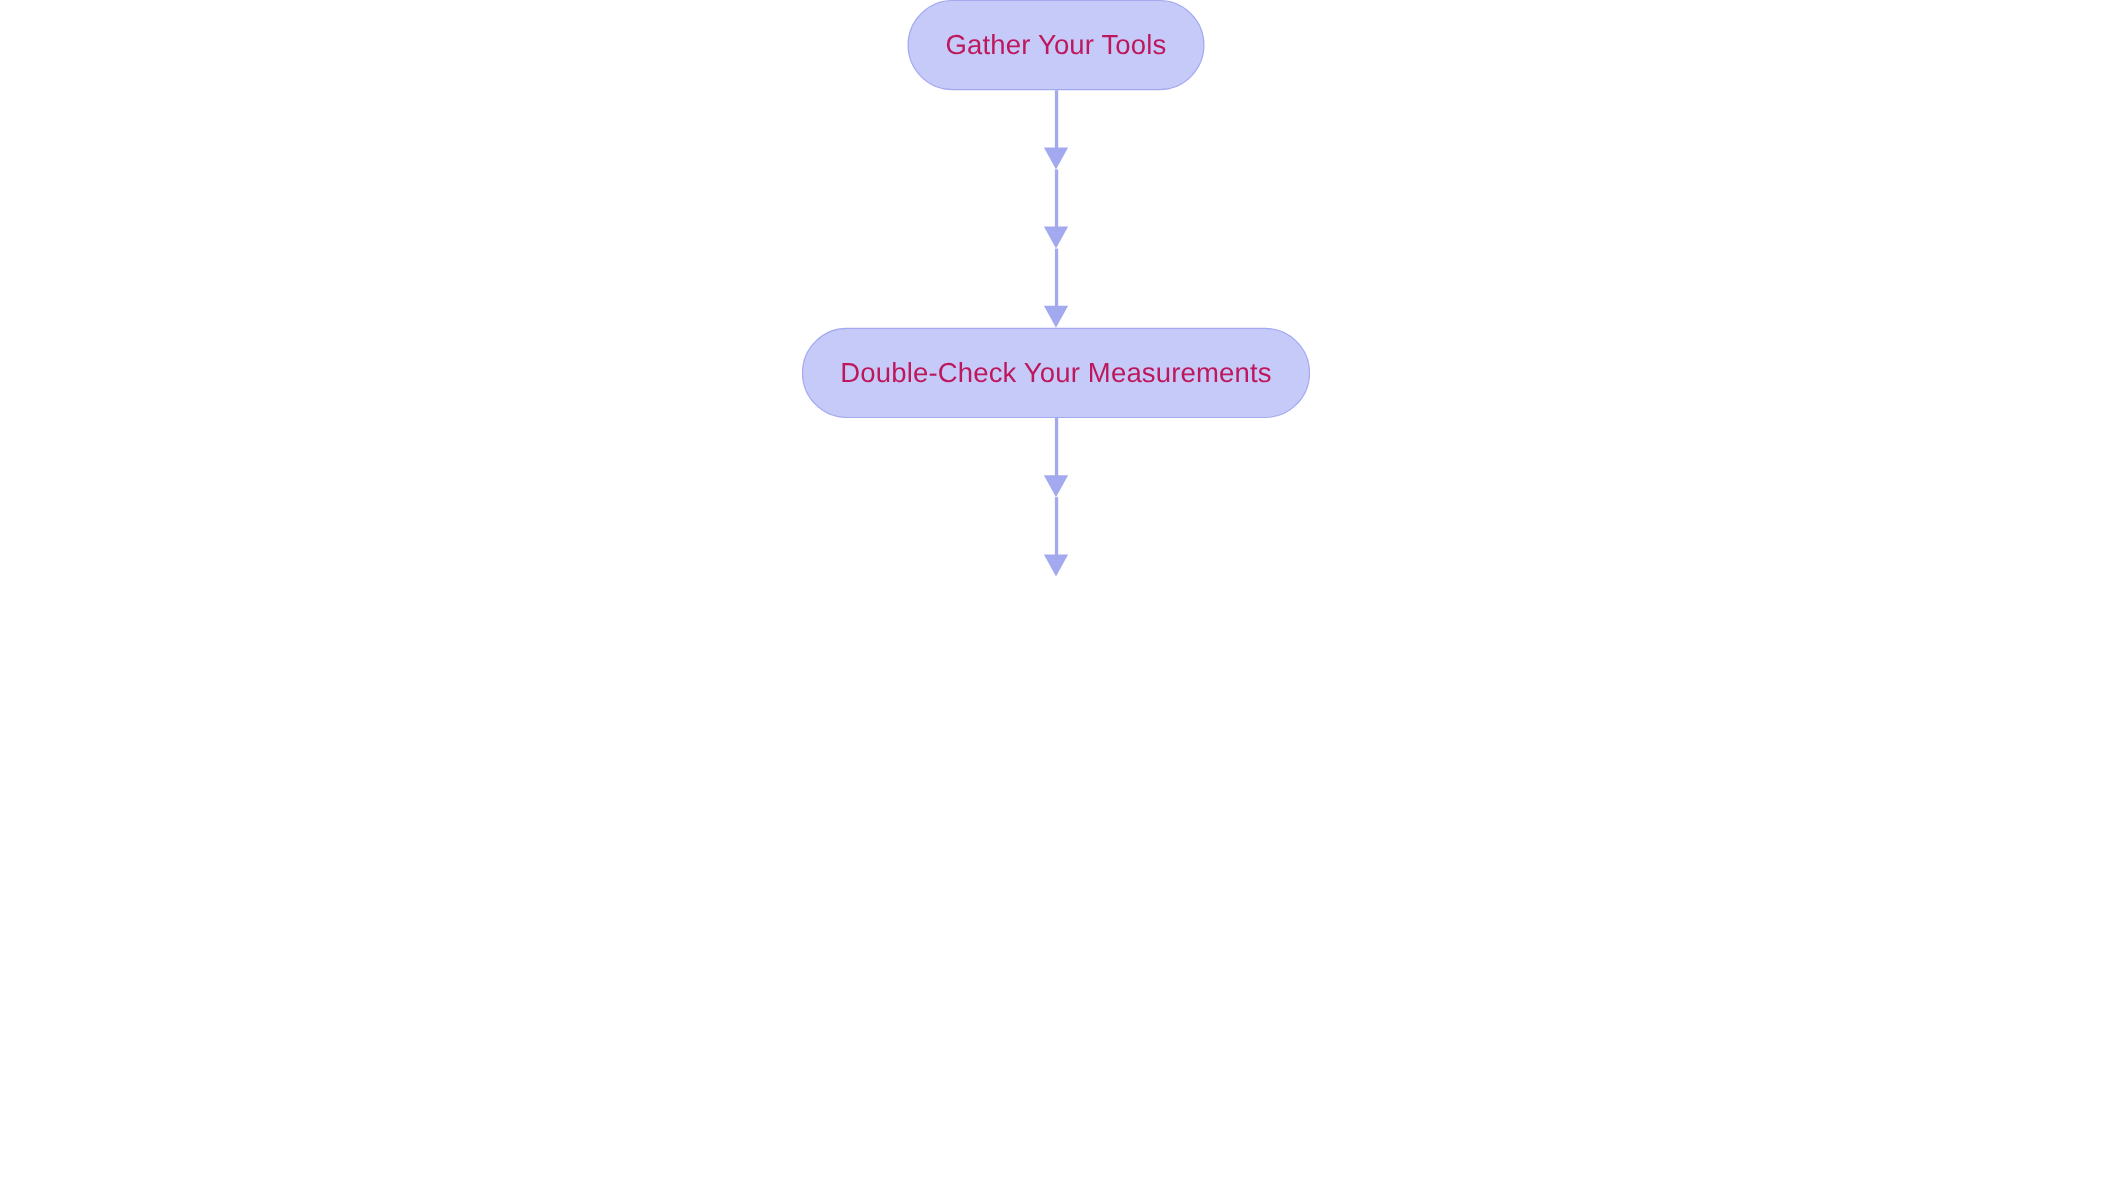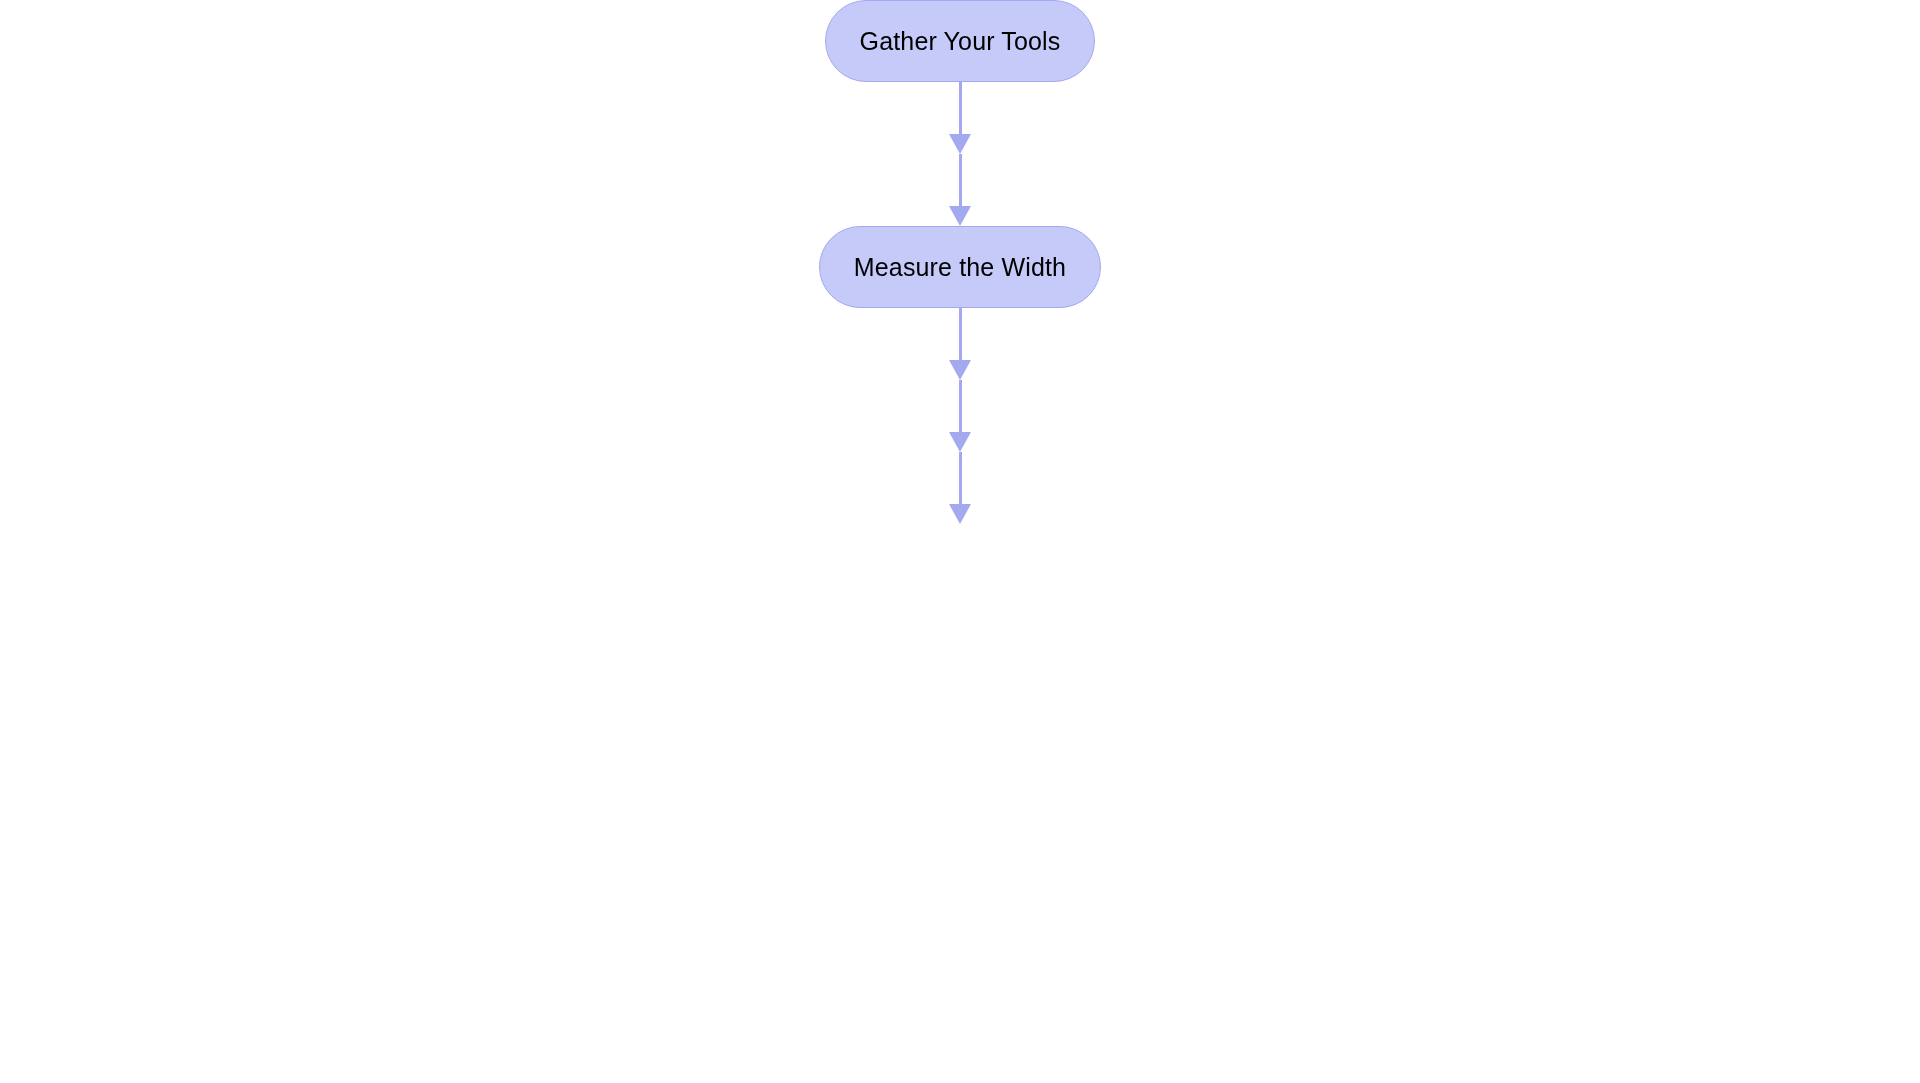--- a/index.html
+++ b/index.html
@@ -30,21 +30,21 @@
     align-items: center;
   }
 
   
   .node {
     box-sizing: border-box;
     height: 82px;
     background: #c5caf9;
     border: 1.6px solid #a3a9ef;
     border-radius: 41px;
-    color: #000000;
+    color: #be185d;
     font-size: 25px;
     font-weight: 400;
     letter-spacing: 0.15px;
     display: flex;
     align-items: center;
     justify-content: center;
     padding: 0 34px;
     white-space: nowrap;
     line-height: 1;
   }
@@ -85,29 +85,29 @@
     <div class="stem"></div>
     <div class="arrowhead"></div>
   </div>
 
 
   <div class="connector">
     <div class="stem"></div>
     <div class="arrowhead"></div>
   </div>
 
-  <div class="flow-row">
-    <div class="node">Measure the Width</div>
-  </div>
 
   <div class="connector">
     <div class="stem"></div>
     <div class="arrowhead"></div>
   </div>
 
+  <div class="flow-row">
+    <div class="node">Double-Check Your Measurements</div>
+  </div>
 
   <div class="connector">
     <div class="stem"></div>
     <div class="arrowhead"></div>
   </div>
 
 
   <div class="connector">
     <div class="stem"></div>
     <div class="arrowhead"></div>

